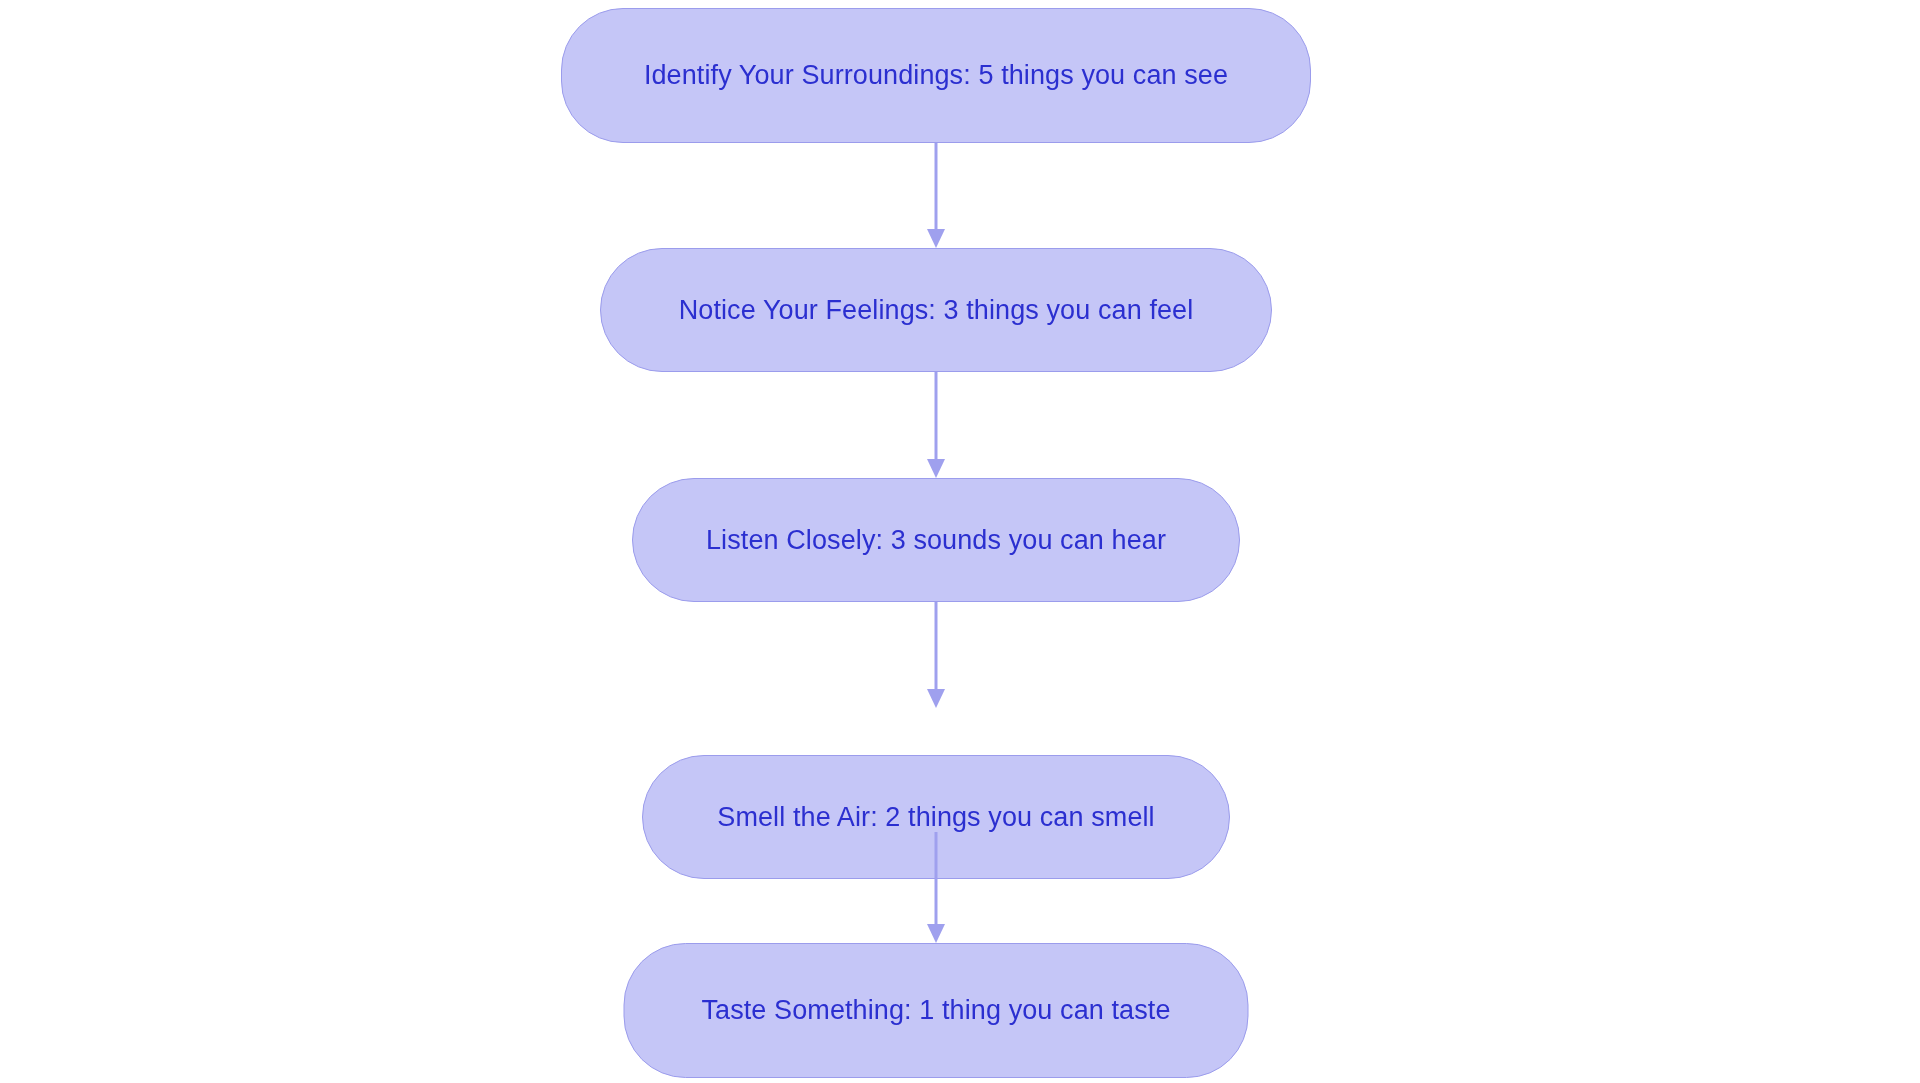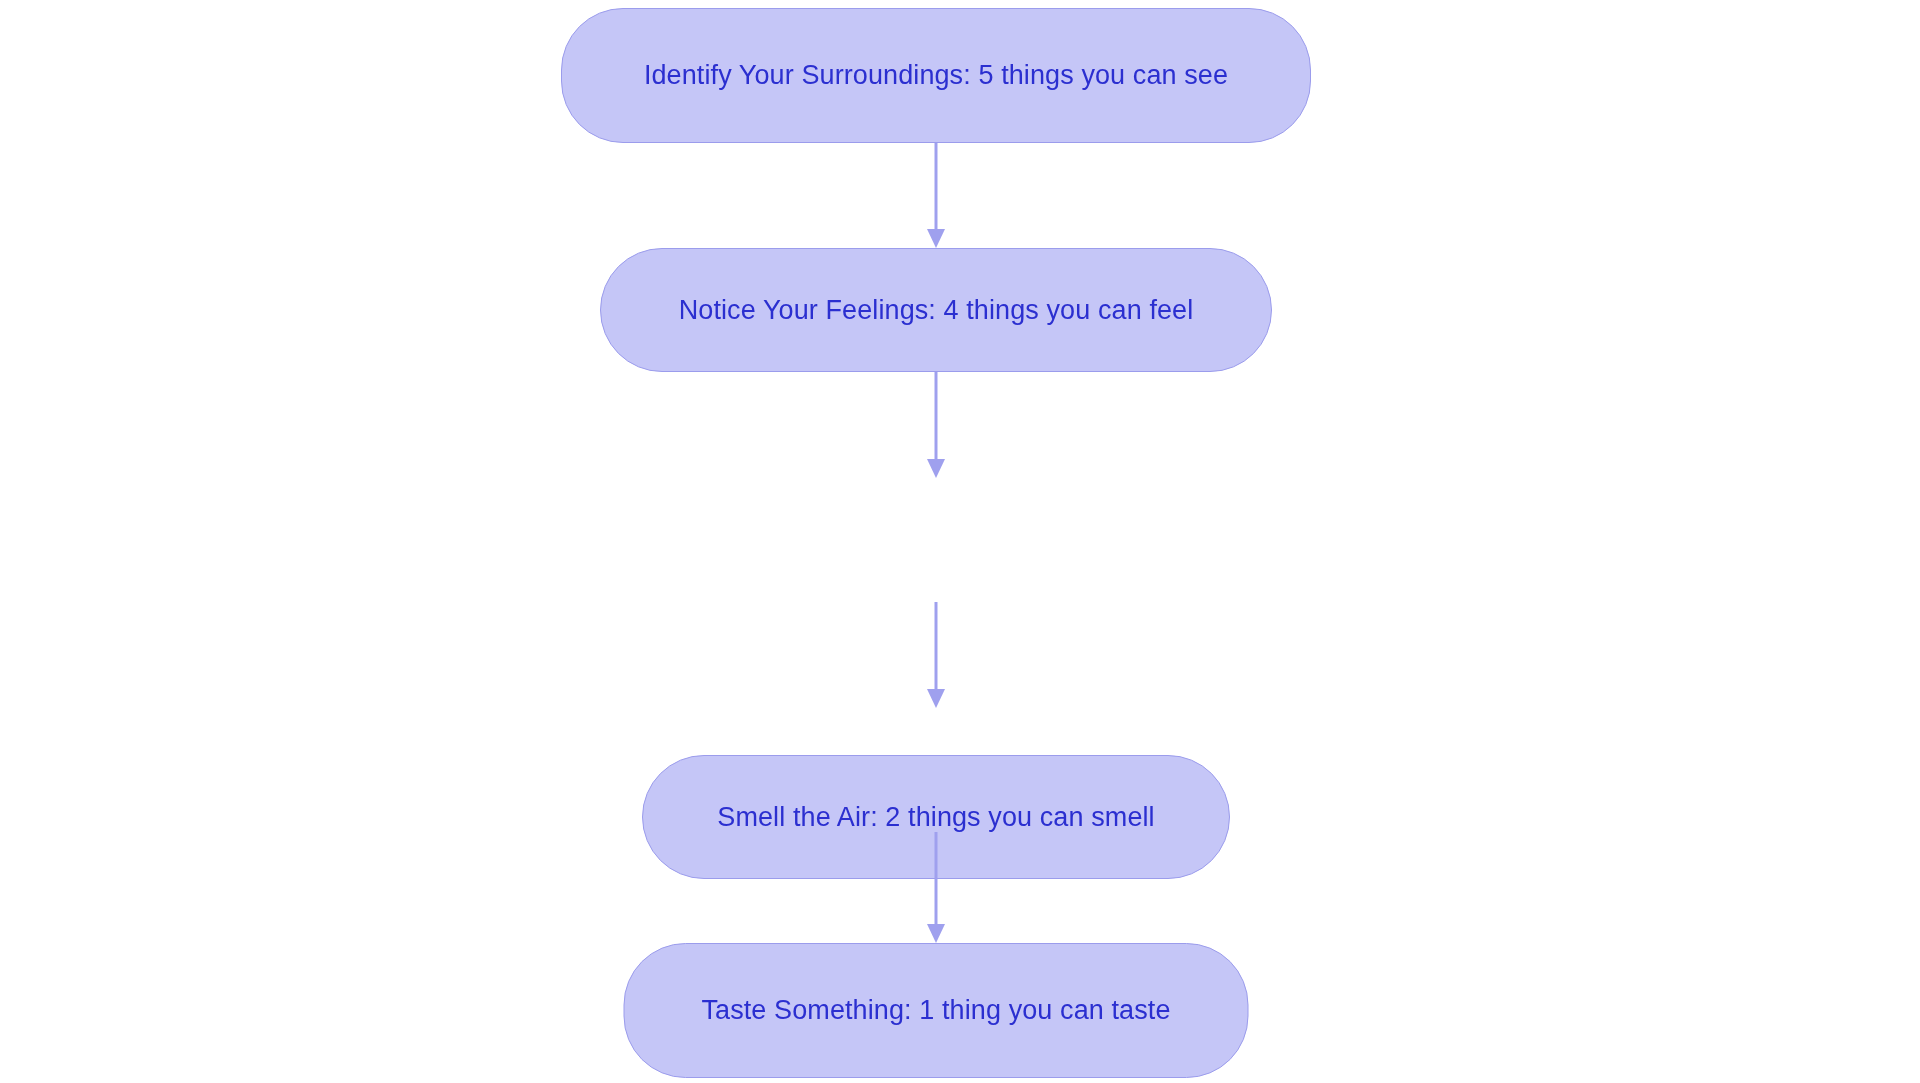--- a/index.html
+++ b/index.html
@@ -62,30 +62,33 @@
   </div>
 
   <div class="connector" style="top:143px; height:105px;">
     <svg width="40" height="105" viewBox="0 0 40 105" aria-hidden="true">
       <line x1="20" y1="0" x2="20" y2="90" stroke="#9fa0ee" stroke-width="3"></line>
       <polygon points="11,86 29,86 20,105" fill="#9fa0ee"></polygon>
     </svg>
   </div>
 
   <div class="flow-node" style="top:248px; width:672px; height:124px;">
-    <span class="flow-node-label">Notice Your Feelings: 4 things you can feel</span>
+    <span class="flow-node-label">Notice Your Feelings: 3 things you can feel</span>
   </div>
 
   <div class="connector" style="top:372px; height:106px;">
     <svg width="40" height="106" viewBox="0 0 40 106" aria-hidden="true">
       <line x1="20" y1="0" x2="20" y2="91" stroke="#9fa0ee" stroke-width="3"></line>
       <polygon points="11,87 29,87 20,106" fill="#9fa0ee"></polygon>
     </svg>
   </div>
 
+  <div class="flow-node" style="top:478px; width:608px; height:124px;">
+    <span class="flow-node-label">Listen Closely: 3 sounds you can hear</span>
+  </div>
 
   <div class="connector" style="top:602px; height:106px;">
     <svg width="40" height="106" viewBox="0 0 40 106" aria-hidden="true">
       <line x1="20" y1="0" x2="20" y2="91" stroke="#9fa0ee" stroke-width="3"></line>
       <polygon points="11,87 29,87 20,106" fill="#9fa0ee"></polygon>
     </svg>
   </div>
 
   <div class="flow-node" style="top:708px; width:588px; height:124px;margin-top:47px;">
     <span class="flow-node-label">Smell the Air: 2 things you can smell</span>

